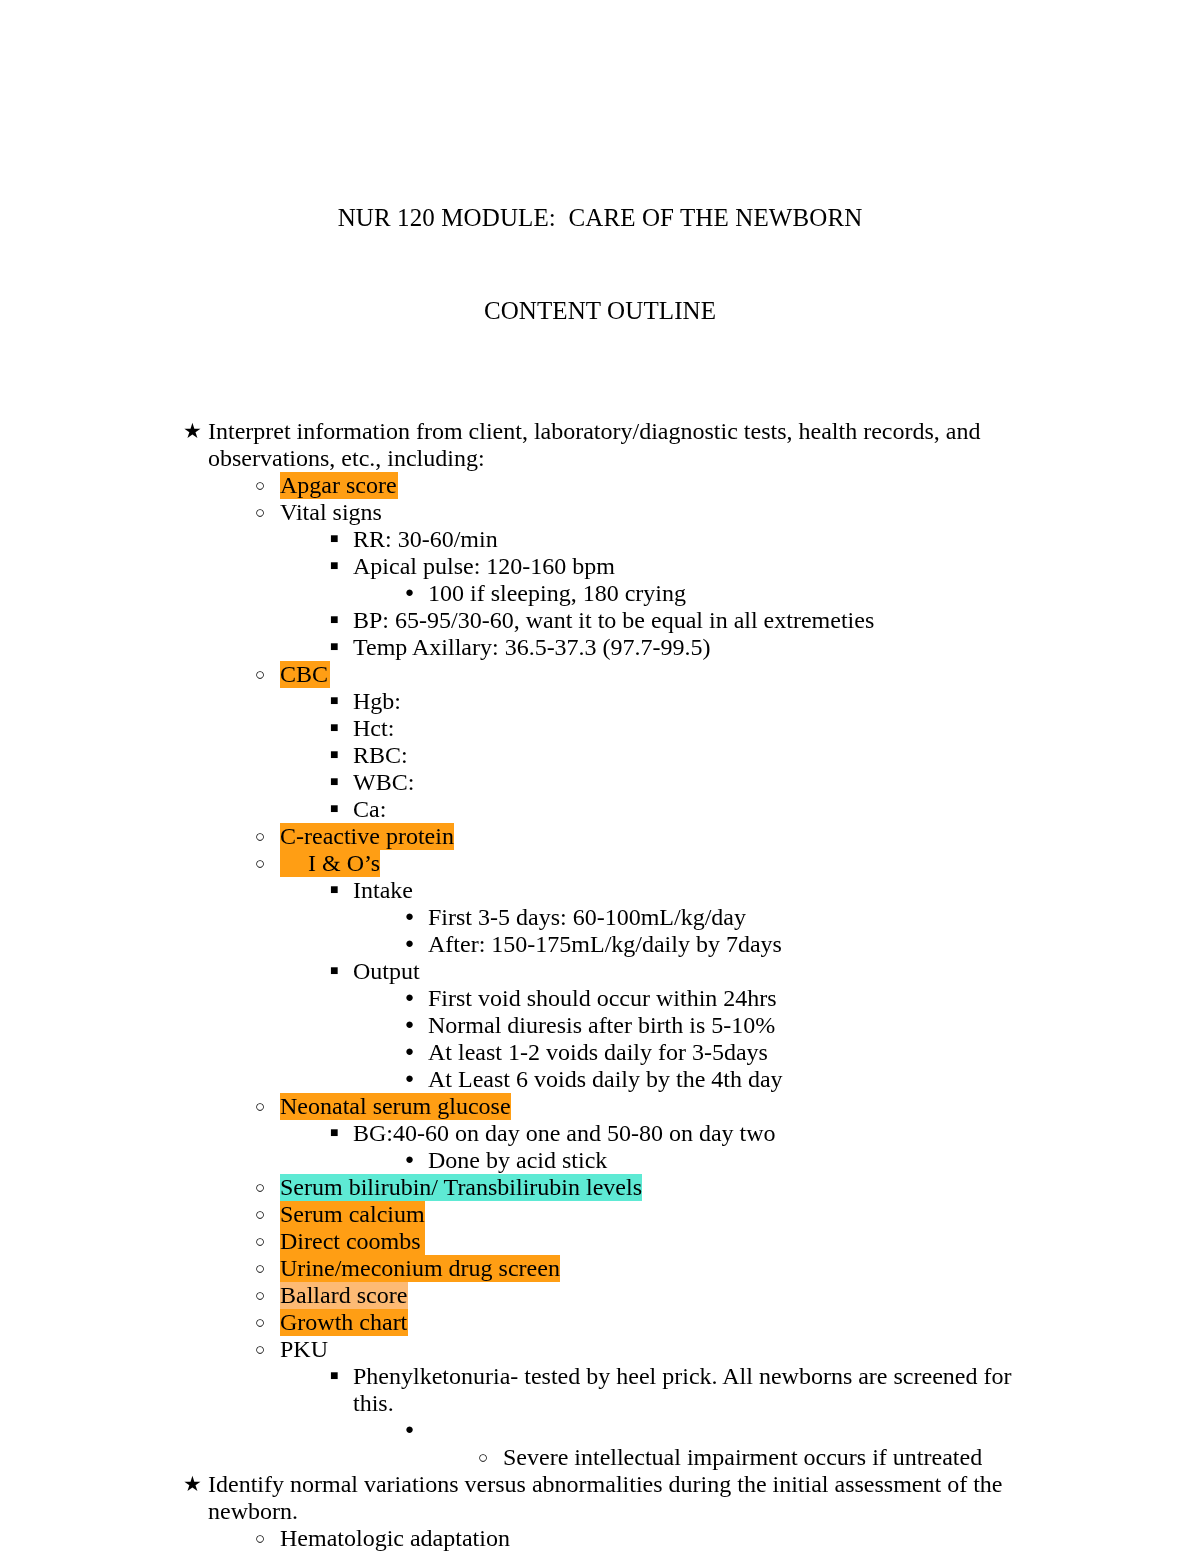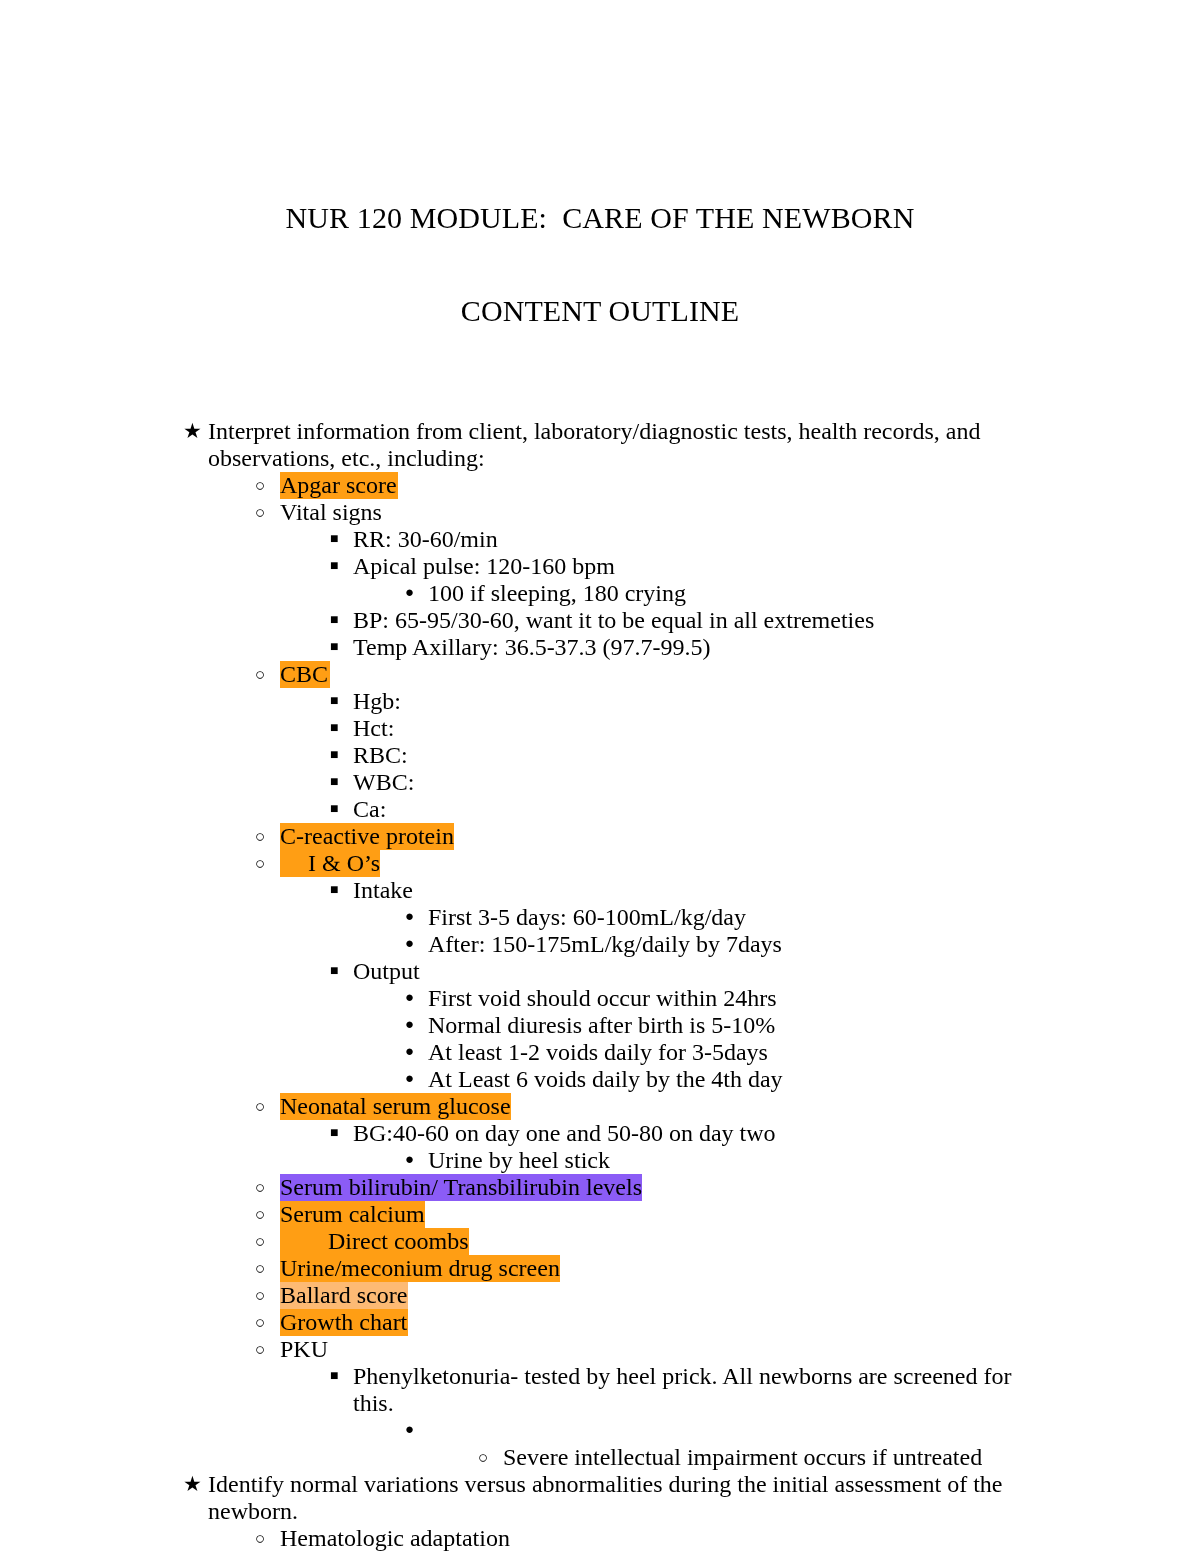--- a/index.html
+++ b/index.html
@@ -20,21 +20,21 @@
     position: relative;
     width: 1200px;
     height: 1553px;
     box-sizing: border-box;
     padding: 140px 150px 0 150px;
   }
 
   
   .doc-title {
     text-align: center;
-    font-size: 30px;
+    font-size: 25px;
     line-height: 31px;
     font-weight: normal;
     letter-spacing: 0.1px;
     white-space: pre;
   }
 
   
   .outline {
     margin-top: 30px;
   }
@@ -195,33 +195,33 @@
       <div class="row lvl2">
         <span class="marker">○</span>
         <span class="text"><span class="hlbox" style="background-color: rgb(255, 158, 20); min-width: 229px;">Neonatal serum glucose</span></span>
       </div>
       <div class="row lvl3">
         <span class="marker">■</span>
         <span class="text">BG:40-60 on day one and 50-80 on day two</span>
       </div>
       <div class="row lvl4">
         <span class="marker">●</span>
-        <span class="text">Urine by heel stick</span>
-      </div>
-      <div class="row lvl2">
-        <span class="marker">○</span>
-        <span class="text"><span class="hlbox" style="background-color: #8b5cf6; min-width: 359px;">Serum bilirubin/ Transbilirubin levels</span></span>
+        <span class="text">Done by acid stick</span>
+      </div>
+      <div class="row lvl2">
+        <span class="marker">○</span>
+        <span class="text"><span class="hlbox" style="background-color: #5eead4; min-width: 359px;">Serum bilirubin/ Transbilirubin levels</span></span>
       </div>
       <div class="row lvl2">
         <span class="marker">○</span>
         <span class="text"><span class="hlbox" style="background-color: rgb(255, 158, 20); min-width: 145px;">Serum calcium</span></span>
       </div>
       <div class="row lvl2">
         <span class="marker">○</span>
-        <span class="text"><span class="hlbox" style="background-color: rgb(255, 158, 20); min-width: 145px; padding-left: 48px;">Direct coombs</span></span>
+        <span class="text"><span class="hlbox" style="background-color: rgb(255, 158, 20); min-width: 145px;">Direct coombs</span></span>
       </div>
       <div class="row lvl2">
         <span class="marker">○</span>
         <span class="text"><span class="hlbox" style="background-color: rgb(255, 158, 20); min-width: 277px;">Urine/meconium drug screen</span></span>
       </div>
       <div class="row lvl2">
         <span class="marker">○</span>
         <span class="text"><span class="hlbox" style="background-color: #fdba74; min-width: 128px;">Ballard score</span></span>
       </div>
       <div class="row lvl2">

